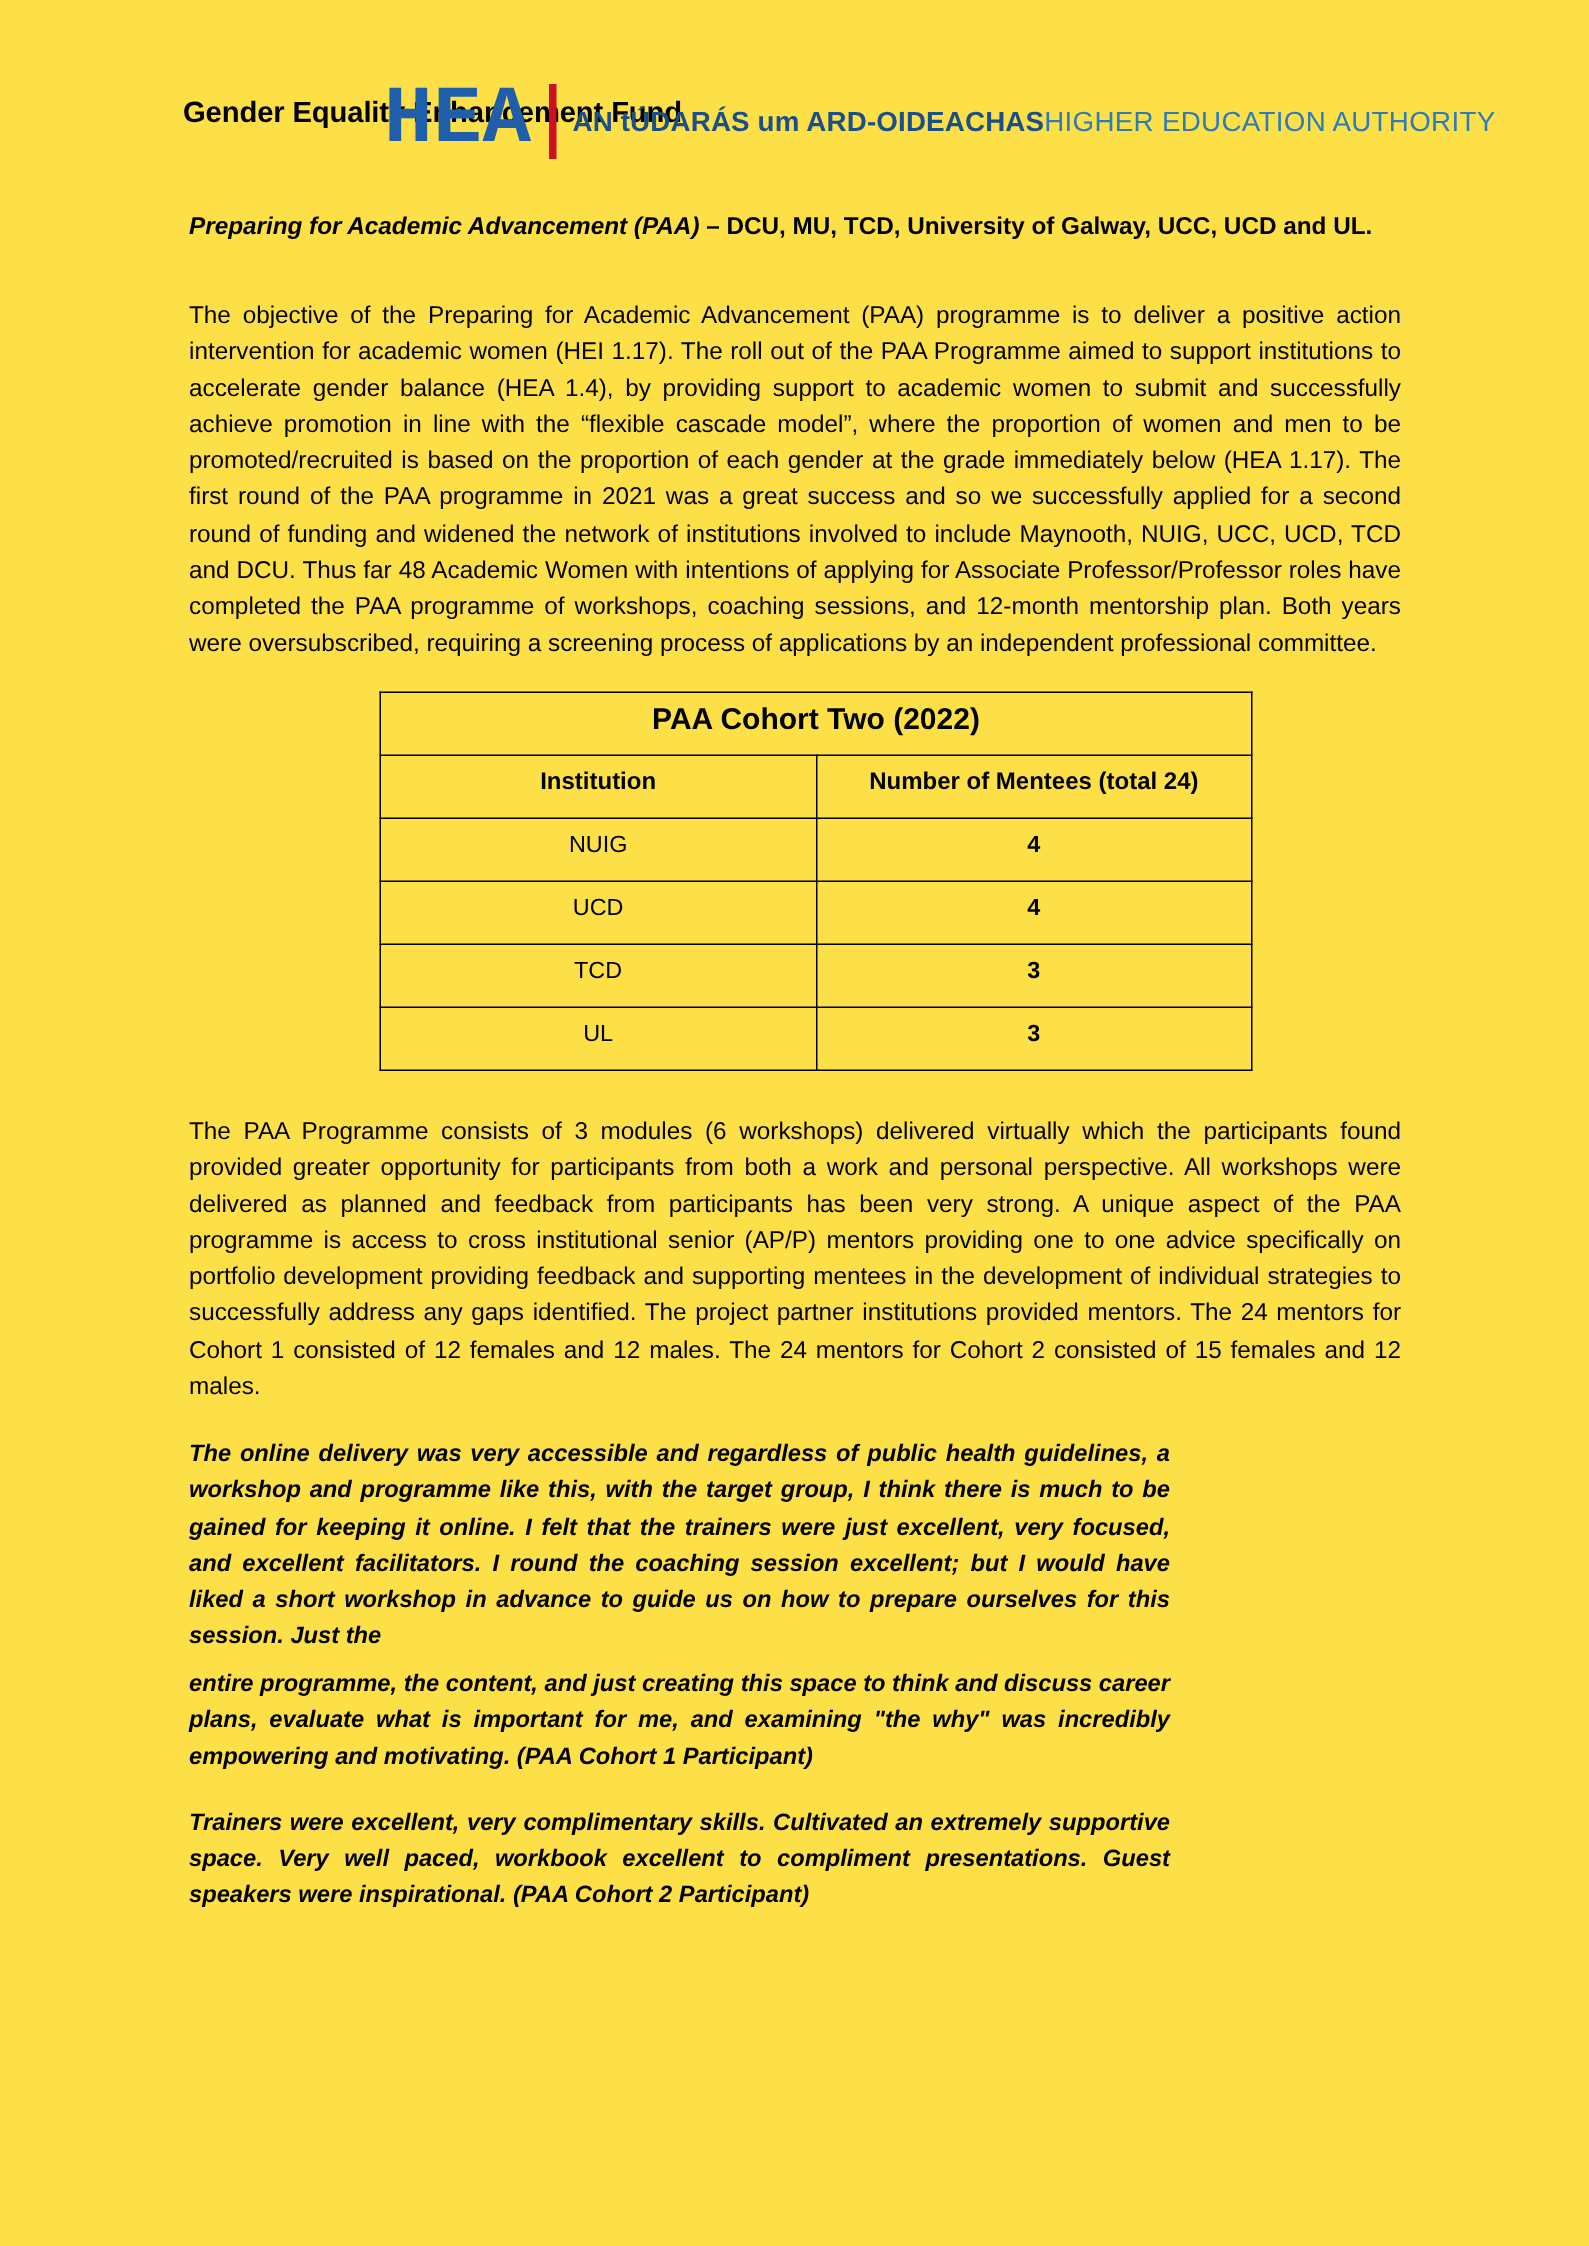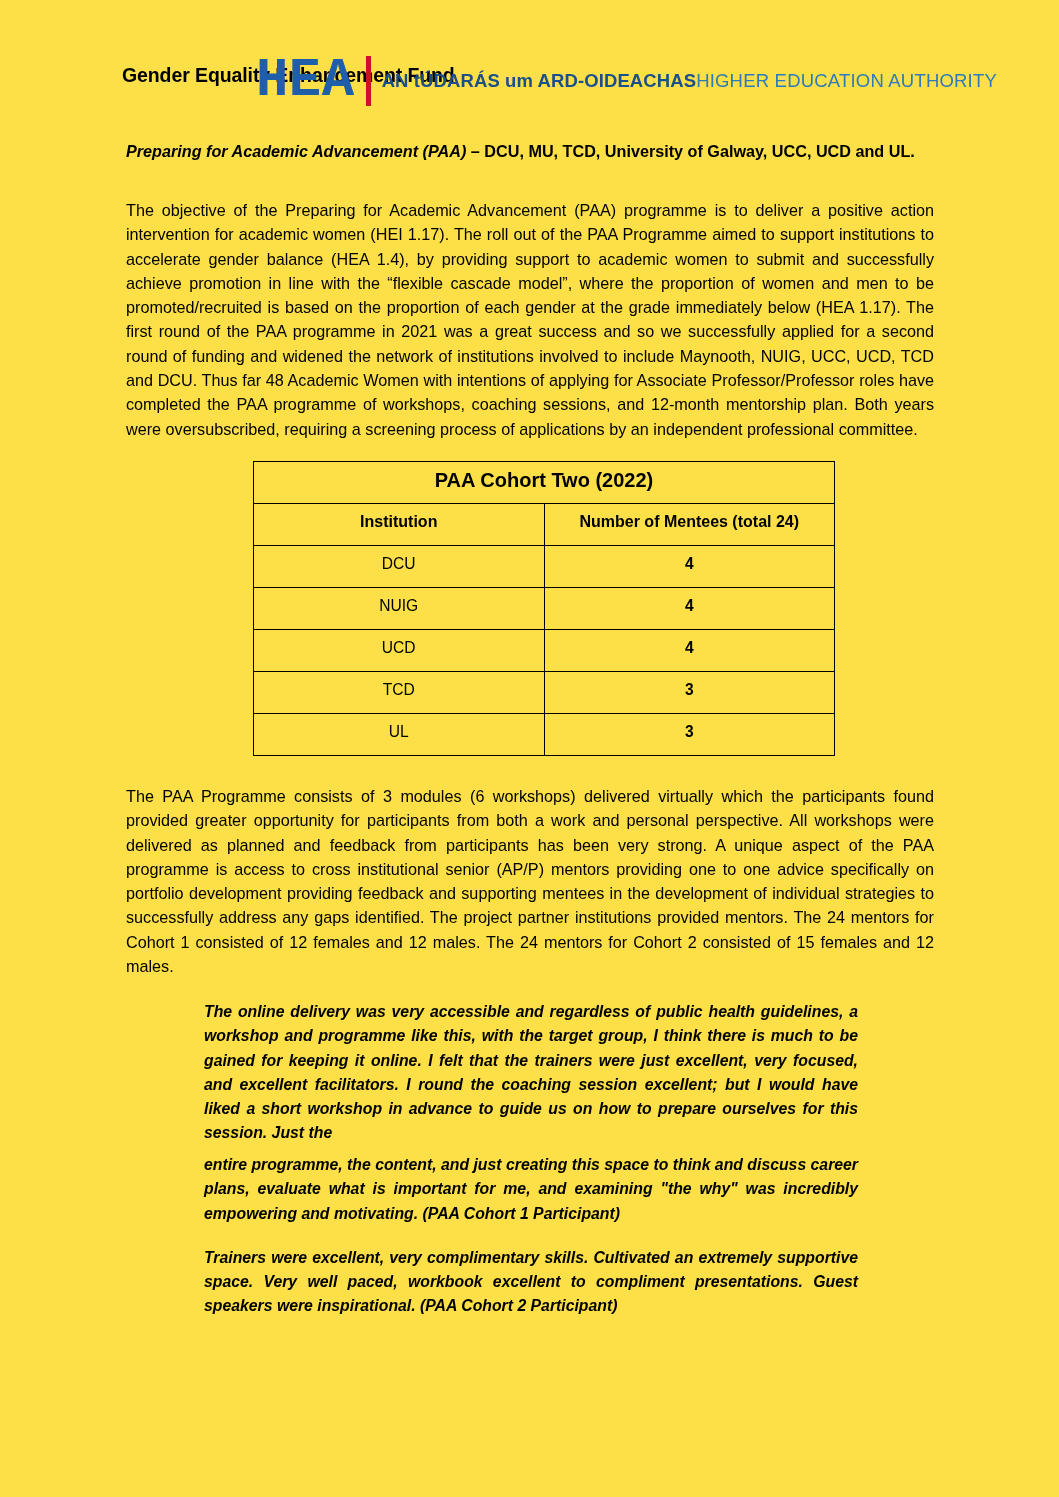--- a/index.html
+++ b/index.html
@@ -148,21 +148,20 @@
   }
   table.paa-table td.inst-cell {
     font-weight: normal;
   }
   table.paa-table td.num-cell {
     font-weight: bold;
   }
 
   
   .quotes {
-    margin-left: 78px;
     width: 654px;
   }
   p.quote {
     font-size: 15.8px;
     line-height: 1.53;
     font-style: italic;
     font-weight: bold;
     text-align: justify;
     margin: 0;
   }
@@ -206,24 +205,20 @@
         <tbody>
           <tr>
             <td class="title-cell" colspan="2">PAA Cohort Two (2022)</td>
           </tr>
           <tr>
             <td class="head-cell">Institution</td>
             <td class="head-cell">Number of Mentees (total 24)</td>
           </tr>
 
           <tr>
-            <td class="inst-cell">DCU</td>
-            <td class="num-cell">4</td>
-          </tr>
-          <tr>
             <td class="inst-cell">NUIG</td>
             <td class="num-cell">4</td>
           </tr>
           <tr>
             <td class="inst-cell">UCD</td>
             <td class="num-cell">4</td>
           </tr>
           <tr>
             <td class="inst-cell">TCD</td>
             <td class="num-cell">3</td>

